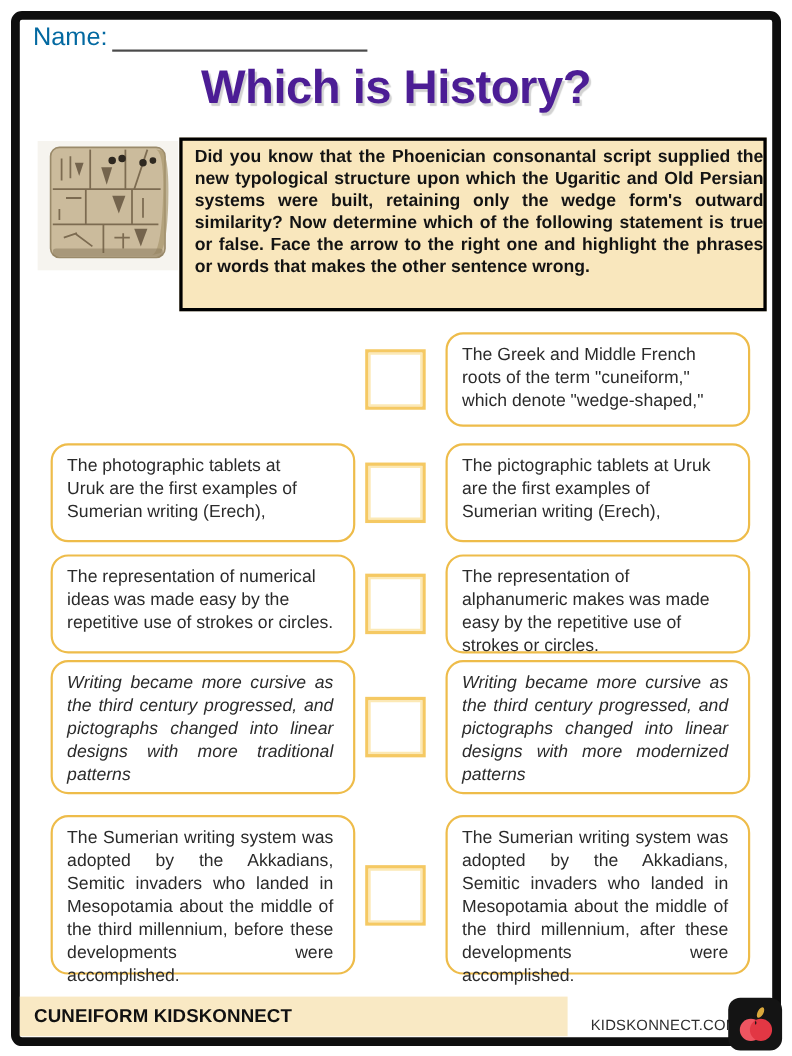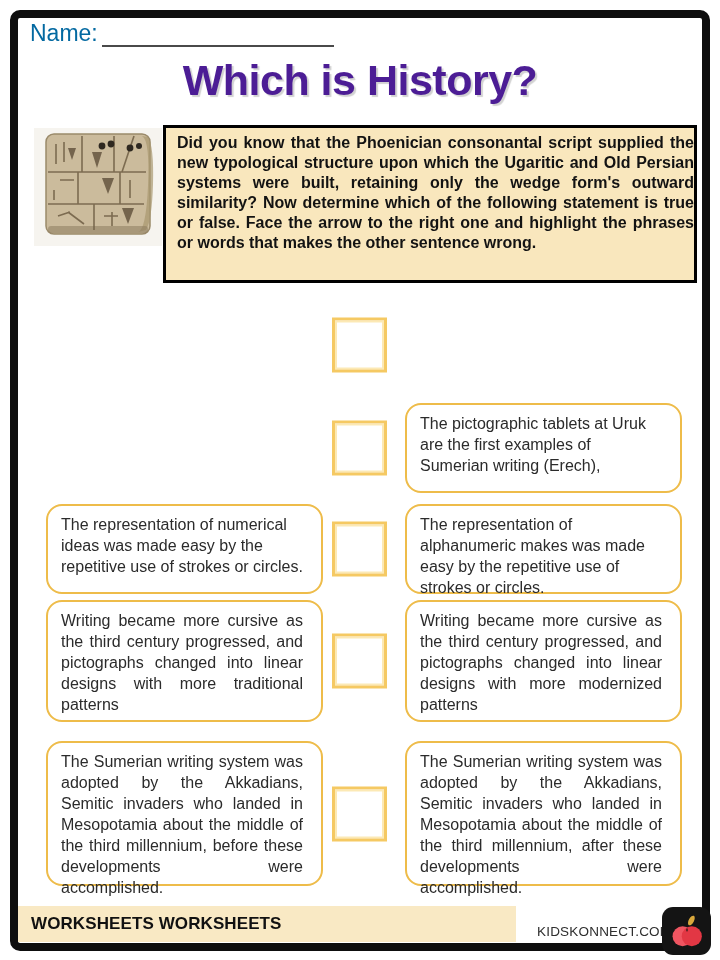--- a/index.html
+++ b/index.html
@@ -28,21 +28,21 @@
     position:absolute;left:163px;top:125px;width:534px;height:158px;
     box-sizing:border-box;border:3px solid #000;background:#f9e7bd;
     padding:5px 0 5px 11px;
     font-size:16px;font-weight:bold;line-height:20px;color:#131313;
     text-align:justify;
   }
   .row{position:absolute;left:46px;width:636px;}
   .r1{top:302px;height:86px;}
   .r2{top:403px;height:90px;}
   .r3{top:504px;height:90px;}
-  .r4{top:600px;height:122px;}
+  .r4{top:600px;height:122px;font-style:italic;}
   .r5{top:741px;height:145px;}
   .stmt-box{
     position:absolute;top:0;height:100%;width:277px;box-sizing:border-box;
     border:2px solid #eebc4a;border-radius:16px;background:#fff;
     padding:8px 26px 8px 13px;
     font-size:16px;line-height:21px;color:#2b2b2b;text-align:left;
   }
   .stmt-box.right{left:359px;}
   .stmt-box.left{left:0;}
   .r2 .stmt-box.left{padding-right:30px;}
@@ -106,23 +106,25 @@
       <circle cx="96" cy="20" r="3.4"></circle>
       <circle cx="105" cy="18" r="3"></circle>
     </g>
   </svg>
 </div>
 
 <div class="instructions">Did you know that the Phoenician consonantal script supplied the new typological structure upon which the Ugaritic and Old Persian systems were built, retaining only the wedge form's outward similarity? Now determine which of the following statement is true or false. Face the arrow to the right one and highlight the phrases or words that makes the other sentence wrong.</div>
 
 <div class="row r1">
   <div class="checkbox"></div>
+  <div class="stmt-box right">The Greek and Middle French roots of the term "cuneiform," which denote "wedge-shaped,"</div>
 </div>
 
 <div class="row r2">
+  <div class="stmt-box left">The photographic tablets at Uruk are the first examples of Sumerian writing (Erech),</div>
   <div class="checkbox"></div>
   <div class="stmt-box right">The pictographic tablets at Uruk are the first examples of Sumerian writing (Erech),</div>
 </div>
 
 <div class="row r3">
   <div class="stmt-box left">The representation of numerical ideas was made easy by the repetitive use of strokes or circles.</div>
   <div class="checkbox"></div>
   <div class="stmt-box right">The representation of alphanumeric makes was made easy by the repetitive use of strokes or circles.</div>
 </div>
 
@@ -132,21 +134,21 @@
   <div class="stmt-box right">Writing became more cursive as the third century progressed, and pictographs changed into linear designs with more modernized patterns</div>
 </div>
 
 <div class="row r5">
   <div class="stmt-box left">The Sumerian writing system was adopted by the Akkadians, Semitic invaders who landed in Mesopotamia about the middle of the third millennium, before these developments were accomplished.</div>
   <div class="checkbox"></div>
   <div class="stmt-box right">The Sumerian writing system was adopted by the Akkadians, Semitic invaders who landed in Mesopotamia about the middle of the third millennium, after these developments were accomplished.</div>
 </div>
 
 <div class="footer-bar">
-  <span class="footer-label">WORKSHEETS WORKSHEETS</span>
+  <span class="footer-label">CUNEIFORM KIDSKONNECT</span>
 </div>
 
 <span class="site-label">KIDSKONNECT.COM</span>
 
 <div class="logo-box">
   <svg width="42" height="42" viewBox="0 0 48 48">
     <ellipse cx="29" cy="12" rx="3" ry="6" transform="rotate(28 29 12)" fill="#d9a83c"></ellipse>
     <circle cx="19" cy="30" r="11.5" fill="#ef5561"></circle>
     <circle cx="29.5" cy="30" r="11.5" fill="#e23744"></circle>
     <path d="M24 20 q-1.5 2.5 0 5 q1.5 -2.5 0 -5 Z" fill="#141414"></path>

